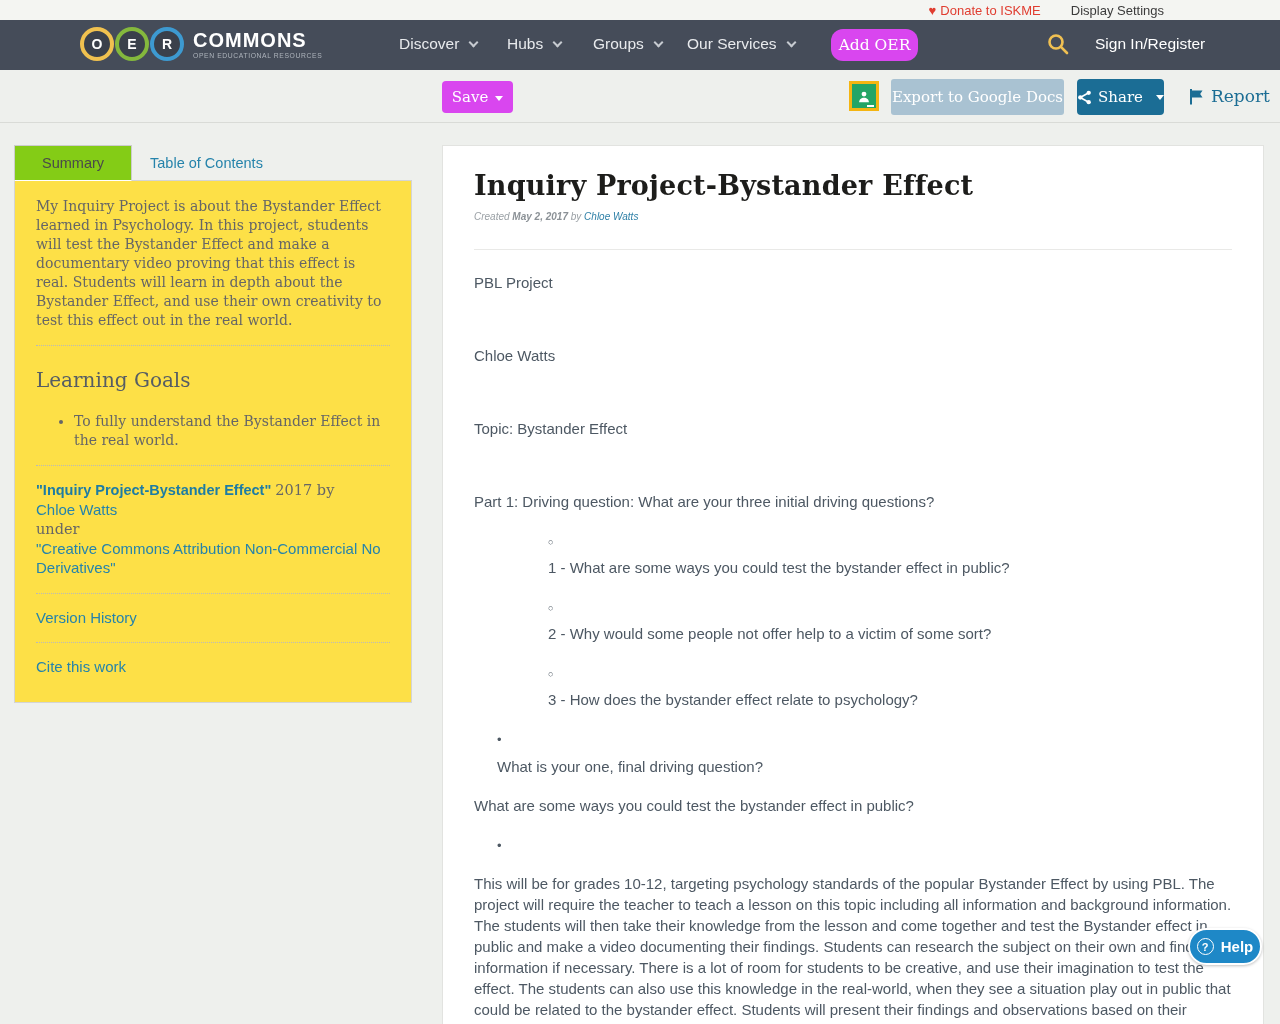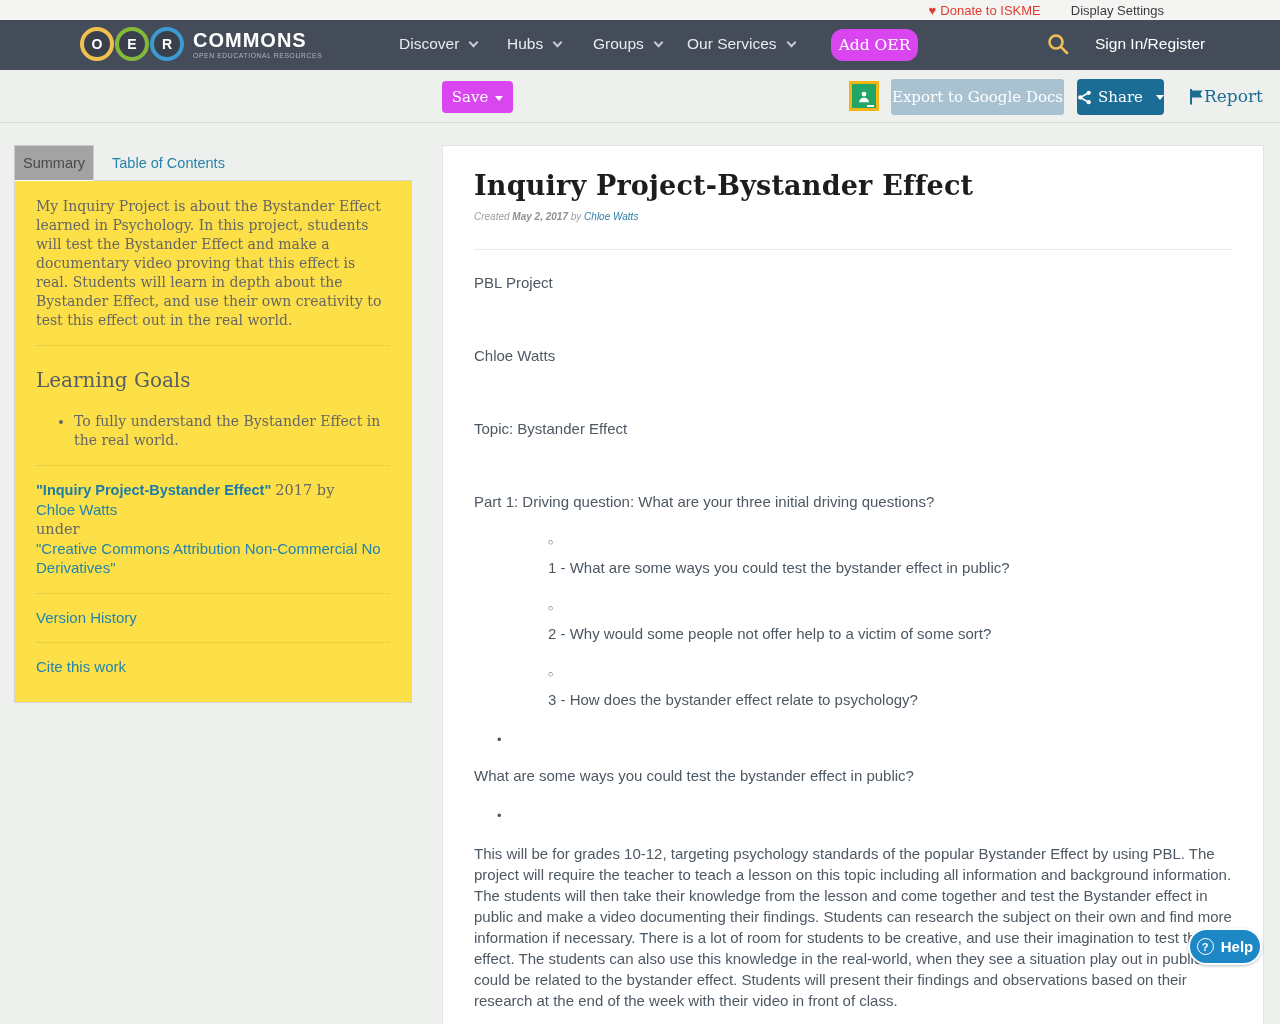--- a/index.html
+++ b/index.html
@@ -31,26 +31,26 @@
 
   
   .toolbar { height:53px; background:#eef0ed; border-bottom:1px solid #d9dbd7; position:relative; }
   .btn-save { position:absolute; left:442px; top:11px; width:71px; height:32px; background:#d946ef; border:none; border-radius:4px; color:#fff; font-size:15px; font-family:"DejaVu Serif", serif; cursor:pointer; }
   .caret { display:inline-block; width:0; height:0; border-left:4.5px solid transparent; border-right:4.5px solid transparent; border-top:5px solid #fff; margin-left:7px; vertical-align:middle; }
   .gc-btn { position:absolute; left:849px; top:11px; width:30px; height:30px; background:#f4b512; padding:3px; border:none; cursor:pointer; }
   .gc-inner { width:100%; height:100%; background:#23a566; position:relative; display:flex; align-items:center; justify-content:center; }
   .gc-strip { position:absolute; right:2px; bottom:1px; width:7px; height:2.5px; background:#fff; }
   .btn-export { position:absolute; left:891px; top:9px; width:173px; height:36px; background:#a9c2d2; border:none; border-radius:3px; color:#fff; font-size:15px; font-family:"DejaVu Serif", serif; cursor:pointer; }
   .btn-share { position:absolute; left:1077px; top:9px; width:87px; height:36px; background:#1b6d95; border:none; border-radius:4px; color:#fff; font-size:15px; font-family:"DejaVu Serif", serif; cursor:pointer; display:flex; align-items:center; justify-content:center; gap:6px; }
-  .report-link { position:absolute; left:1188px; top:16px; color:#1b6d94; font-size:17px; font-family:"DejaVu Serif", serif; text-decoration:none; cursor:pointer; display:flex; align-items:center; }
+  .report-link { position:absolute; left:1188px; top:16px; color:#1b6d94; font-size:17px; font-family:"DejaVu Serif", serif; text-decoration:none; cursor:pointer; display:flex; align-items:center; gap:7px; }
 
   
   .sidebar { position:absolute; left:14px; top:145px; width:398px; }
   .tabrow { display:flex; align-items:center; }
-  .tab-summary { background:#a3a3a3; border:1px solid #cccccc; border-bottom:1px solid #fff; padding:9px 8px; font-size:14.5px; color:#4a4a4a; position:relative; z-index:2; margin-bottom:-1px; cursor:pointer; }
+  .tab-summary { background:#84cc16; border:1px solid #cccccc; border-bottom:1px solid #fff; padding:9px 27px; font-size:14.5px; color:#4a4a4a; position:relative; z-index:2; margin-bottom:-1px; cursor:pointer; }
   .tab-toc { color:#2583ab; font-size:14.5px; margin-left:18px; cursor:pointer; text-decoration:none; }
   .side-panel { background:#fde047; border:1px solid #d4d4d4; padding:16px 21px 26px; }
   .summary-text { font-family:"DejaVu Serif", serif; font-size:14px; line-height:19px; color:#666666; }
   hr.dotted { border:none; border-top:1px dotted #b9b9b9; margin:15px 0 0; }
   .lg-title { font-family:"DejaVu Serif", serif; font-size:20px; font-weight:500; color:#565d64; margin-top:22px; }
   .lg-list { margin:20px 0 8px; padding-left:38px; color:#666; }
   .lg-list li { font-family:"DejaVu Serif", serif; font-size:14px; line-height:19px; color:#666666; }
   .citation { font-size:14.5px; line-height:19px; margin-top:15px; color:#666; }
   .cite-title { color:#1d7ca4; font-weight:bold; }
   .cite-gray { font-family:"DejaVu Serif", serif; color:#666666; }
@@ -197,20 +197,21 @@
       <div class="marker">○</div>
       <div class="itxt">2 - Why would some people not offer help to a victim of some sort?</div>
     </div>
     <div class="o-item">
       <div class="marker">○</div>
       <div class="itxt">3 - How does the bystander effect relate to psychology?</div>
     </div>
 
     <div class="d-item">
       <div class="marker">•</div>
+      <div class="itxt">What is your one, final driving question?</div>
     </div>
 
     <div class="b-q">What are some ways you could test the bystander effect in public?</div>
 
     <div class="d-item">
       <div class="marker">•</div>
     </div>
 
     <div class="b-para">This will be for grades 10-12, targeting psychology standards of the popular Bystander Effect by using PBL. The project will require the teacher to teach a lesson on this topic including all information and background information. The students will then take their knowledge from the lesson and come together and test the Bystander effect in public and make a video documenting their findings. Students can research the subject on their own and find more information if necessary. There is a lot of room for students to be creative, and use their imagination to test the effect. The students can also use this knowledge in the real-world, when they see a situation play out in public that could be related to the bystander effect. Students will present their findings and observations based on their research at the end of the week with their video in front of class.</div>
   </div>

